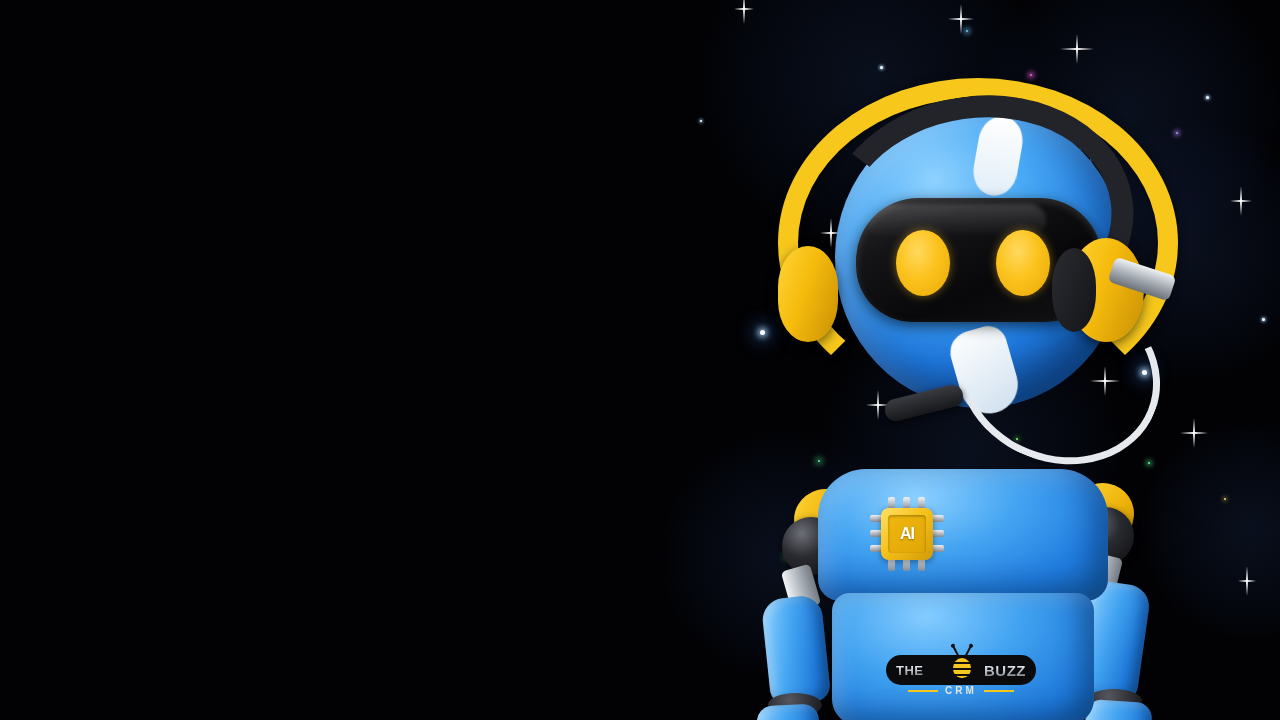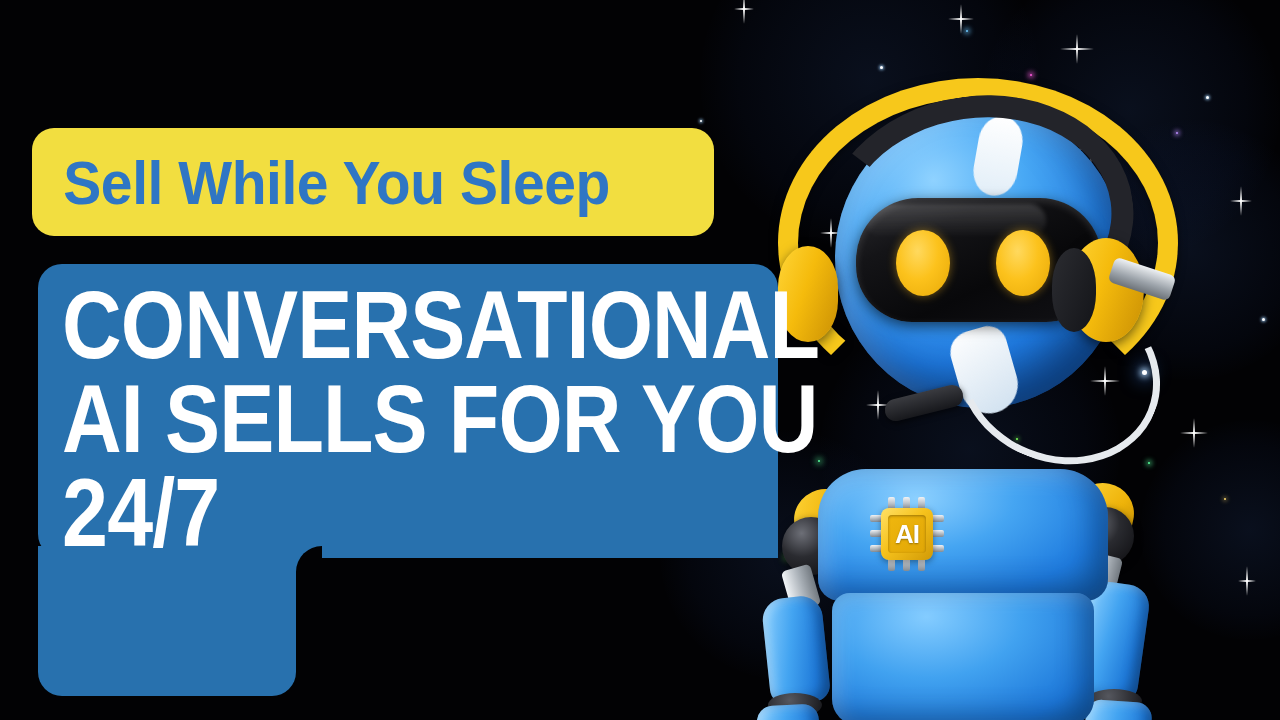--- a/index.html
+++ b/index.html
@@ -345,21 +345,21 @@
     display:flex; align-items:center; justify-content:center;
   }
   .chip-inner {
     position:absolute; left:7px; top:7px; right:7px; bottom:7px;
     border-radius:4px;
     background:linear-gradient(135deg,#f0b70e,#e0a606);
     box-shadow:inset 0 1px 3px rgba(0,0,0,.35);
   }
   .chip-label {
     position:relative; color:#ffffff;
-    font-size:26px; font-weight:bold;
+    font-size:16px; font-weight:bold;
     font-family:"Liberation Sans", sans-serif;
     letter-spacing:-1px;
     text-shadow:0 1px 2px rgba(0,0,0,.35);
   }
 
   
   .buzz-logo {
     position:absolute; left:166px; top:190px;
     width:150px; height:56px;
   }
@@ -514,32 +514,35 @@
         <div class="chip-pin" style="left:0;top:48px;width:14px;height:7px;"></div>
         <div class="chip-pin" style="right:0;top:18px;width:14px;height:7px;"></div>
         <div class="chip-pin" style="right:0;top:33px;width:14px;height:7px;"></div>
         <div class="chip-pin" style="right:0;top:48px;width:14px;height:7px;"></div>
         <div class="chip-body">
           <div class="chip-inner"></div>
           <span class="chip-label">AI</span>
         </div>
       </div>
 
+      <div class="buzz-logo">
+        <div class="buzz-pill">
+          <span class="buzz-word sm">THE</span>
+          <span class="buzz-word">BUZZ</span>
+        </div>
+        <div class="bee">
+          <div class="bee-ant l"></div>
+          <div class="bee-ant r"></div>
+          <div class="bee-body"></div>
+        </div>
+        <div class="crm-row">
+          <span class="crm-dash"></span>
+          <span class="crm-text">CRM</span>
+          <span class="crm-dash"></span>
+        </div>
+      </div>
     </div>
   </div>
 
 
-  <div class="eyebrow">
-    <span class="eyebrow-text">Sell While You Sleep</span>
-  </div>
-
-  <div class="headline-wrap">
-    <div class="hl-upper"></div>
-    <div class="hl-lower"></div>
-    <div class="hl-notch"></div>
-    <div class="hl-text">
-      <span class="ln">Conversational</span>
-      <span class="ln">AI Sells For You</span>
-      <span class="ln">24/7</span>
-    </div>
-  </div>
+
 
 </div>
 
 </body></html>

